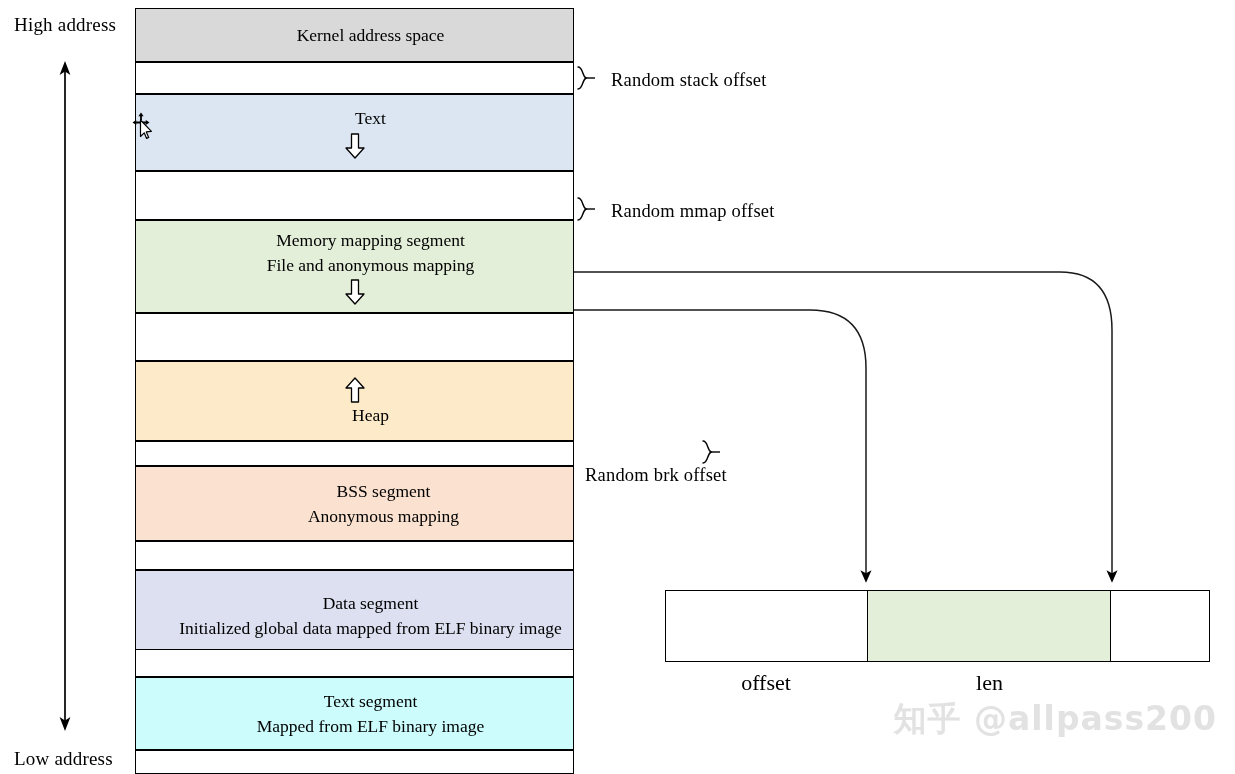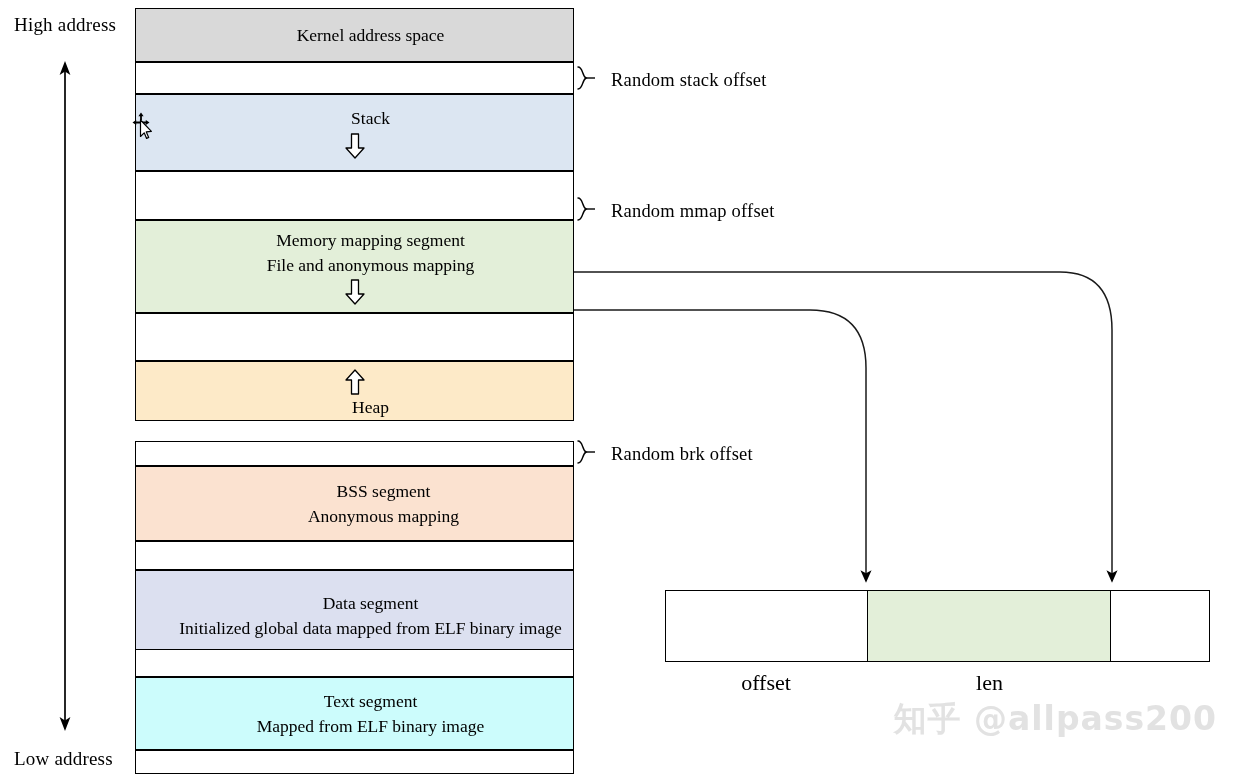--- a/index.html
+++ b/index.html
@@ -148,35 +148,35 @@
       <path d="M65,731 L59.6,717 L65,720.5 L70.4,717 Z" fill="#000"></path>
     </g>
   </svg>
 
   <div id="memory-column">
       <div class="seg" style="top: 8px; height: 54px; background: rgb(217, 217, 217);">
         <span class="seg-text">Kernel address space</span>
       </div>
       <div class="seg" style="top: 62px; height: 32px; background: rgb(255, 255, 255);"></div>
       <div class="seg" style="top: 94px; height: 77px; background: rgb(220, 230, 242);">
-        <span class="seg-text">Stack</span>
+        <span class="seg-text">Text</span>
         <svg class="seg-arrow" width="22" height="26" viewBox="0 0 22 26">
           <path d="M7.5,1 L14.5,1 L14.5,15 L20,15 L11,25 L2,15 L7.5,15 Z" fill="#fff" stroke="#000" stroke-width="1.3" stroke-linejoin="round"></path>
         </svg>
       </div>
       <div class="seg" style="top: 171px; height: 49px; background: rgb(255, 255, 255);"></div>
       <div class="seg" style="top: 220px; height: 93px; background: rgb(227, 239, 217);">
         <span class="seg-text">Memory mapping segment</span>
         <span class="seg-text seg-line2">File and anonymous mapping</span>
         <svg class="seg-arrow" width="22" height="26" viewBox="0 0 22 26">
           <path d="M7.5,1 L14.5,1 L14.5,15 L20,15 L11,25 L2,15 L7.5,15 Z" fill="#fff" stroke="#000" stroke-width="1.3" stroke-linejoin="round"></path>
         </svg>
       </div>
       <div class="seg" style="top: 313px; height: 48px; background: rgb(255, 255, 255);"></div>
-      <div class="seg" style="top: 361px; height: 60px; background: rgb(253, 234, 200); justify-content: flex-end;">
+      <div class="seg" style="top: 361px; height: 80px; background: rgb(253, 234, 200);">
         <svg class="seg-arrow" width="22" height="26" viewBox="0 0 22 26">
           <path d="M11,1 L20,11 L14.5,11 L14.5,25 L7.5,25 L7.5,11 L2,11 Z" fill="#fff" stroke="#000" stroke-width="1.3" stroke-linejoin="round"></path>
         </svg>
         <span class="seg-text">Heap</span>
       </div>
       <div class="seg" style="top: 441px; height: 25px; background: rgb(255, 255, 255);"></div>
       <div class="seg" style="top: 466px; height: 75px; background: rgb(251, 226, 208); padding-left: 26px;">
         <span class="seg-text">BSS segment</span>
         <span class="seg-text seg-line2">Anonymous mapping</span>
       </div>
@@ -201,21 +201,21 @@
         </svg>
         <span class="bracket-text">Random stack offset</span>
       </div>
       <div class="bracket-row" style="left: 576px; top: 196px;">
         <svg width="26" height="26" viewBox="0 0 26 26">
           <path d="M2,2 C7,2 6,11 10,13 C6,15 7,24 2,24" fill="none" stroke="#000" stroke-width="1.4" stroke-linecap="round"></path>
           <line x1="10" y1="13" x2="19" y2="13" stroke="#000" stroke-width="1.4"></line>
         </svg>
         <span class="bracket-text">Random mmap offset</span>
       </div>
-      <div class="bracket-row" style="left: 576px; top: 439px;">
+      <div class="bracket-row" style="left: 576px; top: 439px; flex-direction: column;">
         <svg width="26" height="26" viewBox="0 0 26 26">
           <path d="M2,2 C7,2 6,11 10,13 C6,15 7,24 2,24" fill="none" stroke="#000" stroke-width="1.4" stroke-linecap="round"></path>
           <line x1="10" y1="13" x2="19" y2="13" stroke="#000" stroke-width="1.4"></line>
         </svg>
         <span class="bracket-text">Random brk offset</span>
       </div>
     </div>
 
   <svg class="overlay" viewBox="0 0 1235 774">
     <path d="M574,272 L1060,272 Q1112,272 1112,330 L1112,580" fill="none" stroke="#1a1a1a" stroke-width="1.5" marker-end="url(#arrHeadSm2)"></path>

